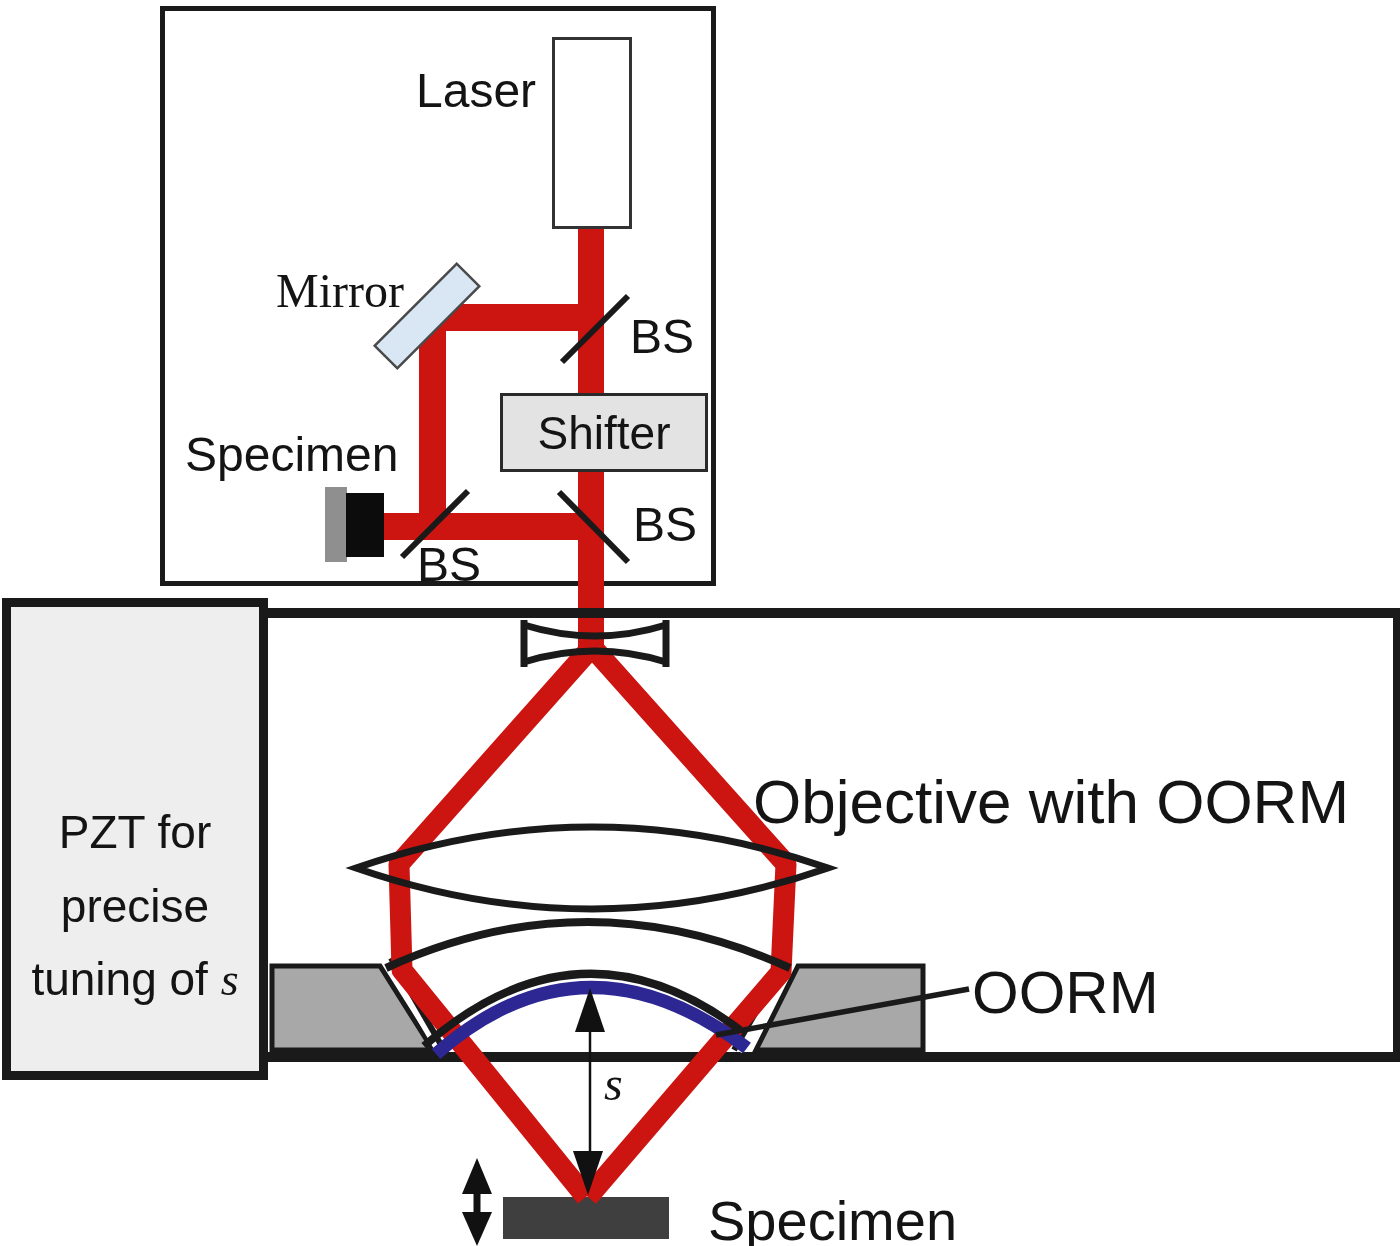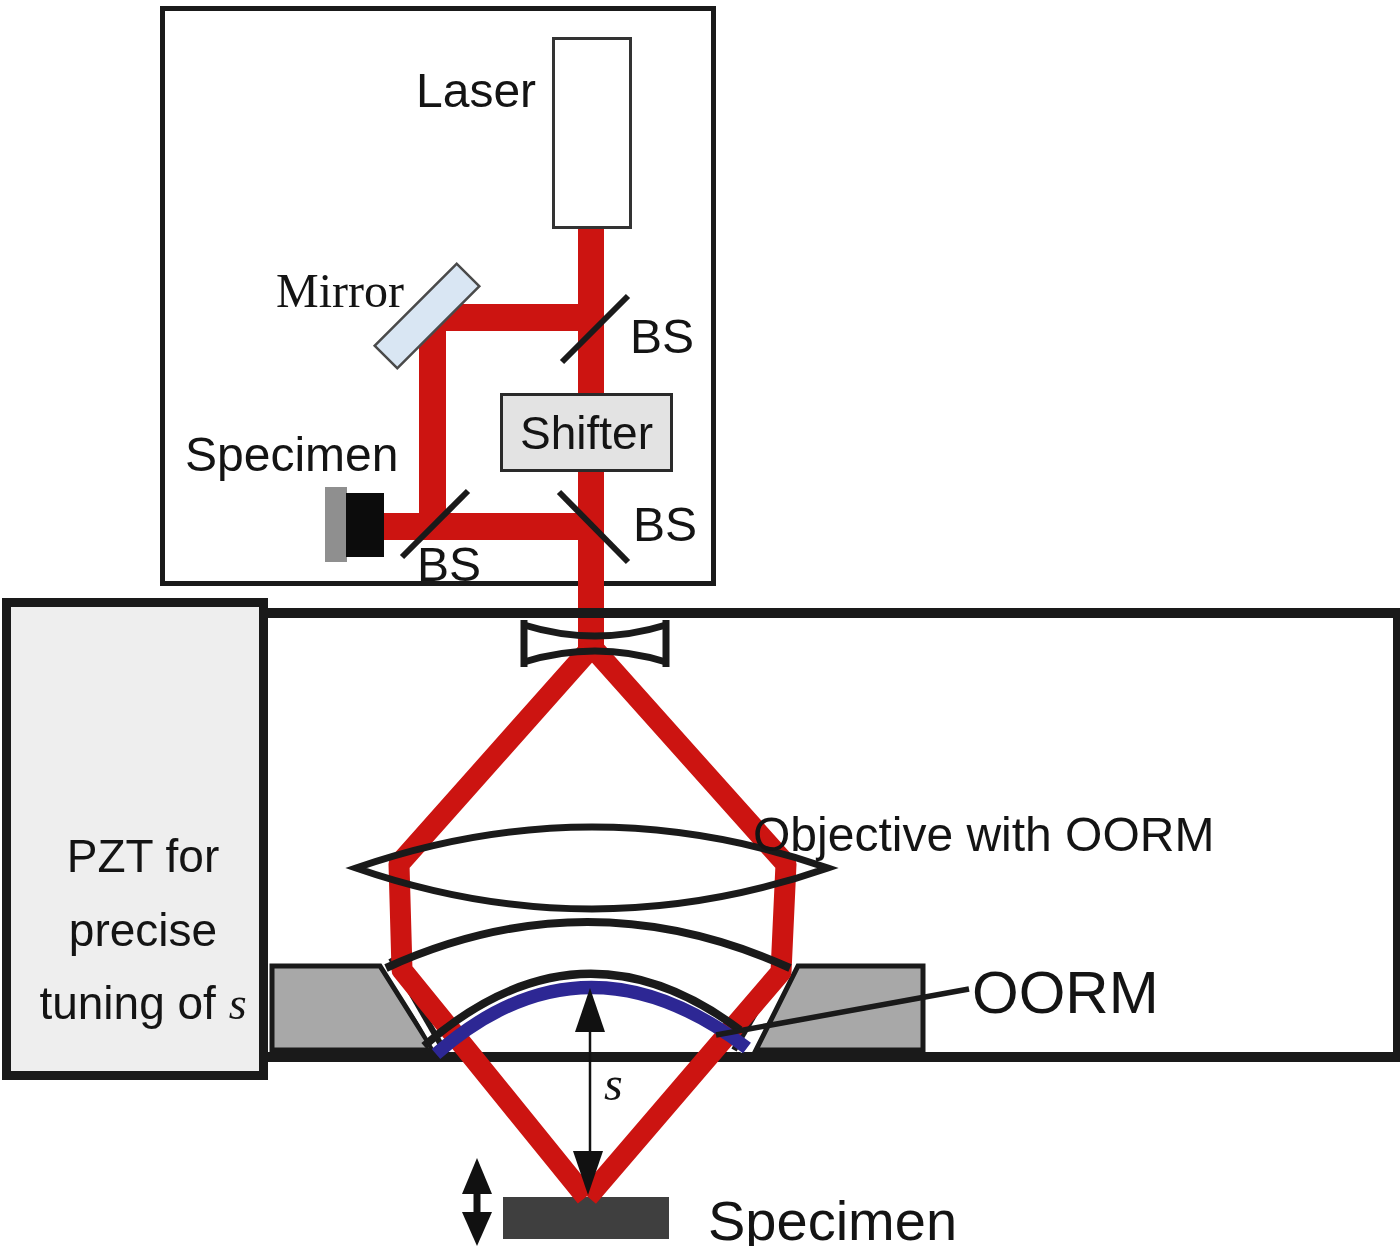--- a/index.html
+++ b/index.html
@@ -7,21 +7,21 @@
           font-family:"Liberation Sans", sans-serif;color:#141414;}
   .abs{position:absolute;}
   
   .if-box{left:160px;top:6px;width:556px;height:580px;box-sizing:border-box;
           border:5px solid var(--dark);background:#ffffff;}
   .lower-box{left:180px;top:608px;width:1220px;height:454px;box-sizing:border-box;
           border-top:10px solid var(--dark);border-right:7px solid var(--dark);
           border-bottom:10px solid var(--dark);border-left:none;background:transparent;}
   .pzt-box{left:2px;top:598px;width:266px;height:482px;box-sizing:border-box;
           border:9px solid var(--dark);background:var(--box_gray);}
-  .shifter-box{left:500px;top:393px;width:173px;height:79px;box-sizing:border-box;
+  .shifter-box{left:500px;top:393px;width:208px;height:79px;box-sizing:border-box;
           border:3px solid #2a2a2a;background:var(--shifter_gray);
           display:flex;align-items:center;justify-content:center;}
   .laser-box{left:552px;top:37px;width:80px;height:192px;box-sizing:border-box;
           border:3px solid #333;background:#ffffff;}
   
   .beam{background:var(--beam);}
   .beam-main-v{left:578px;top:228px;width:26px;height:424px;}
   .beam-top-h{left:430px;top:304px;width:174px;height:27px;}
   .beam-left-v{left:419px;top:306px;width:27px;height:234px;}
   .beam-bottom-h{left:362px;top:513px;width:242px;height:27px;}
@@ -29,23 +29,23 @@
   .lbl{position:absolute;white-space:nowrap;}
   .f48{font-size:48px;line-height:1.05;}
   .laser-lbl{left:416px;top:66px;}
   .mirror-lbl{left:276px;top:266px;font-family:Liberation Serif, serif;}
   .detector-lbl{left:185px;top:430px;}
   .bs-top-lbl{left:630px;top:312px;}
   .bs-left-lbl{left:417px;top:540px;}
   .bs-right-lbl{left:633px;top:500px;}
   .shifter-lbl{font-size:46px;}
   .if-title{left:733px;top:252px;width:470px;font-size:55px;line-height:1.28;white-space:normal;}
-  .objective-lbl{left:753px;top:766px;font-size:48px;margin-top:41px;}
+  .objective-lbl{left:753px;top:766px;font-size:62px;}
   .oorm-lbl{left:972px;top:958px;font-size:60px;}
-  .pzt-lbl{left:11px;top:820px;width:248px;text-align:center;font-size:46px;line-height:1.6;white-space:normal;padding-left:8px;}
+  .pzt-lbl{left:11px;top:796px;width:248px;text-align:center;font-size:46px;line-height:1.6;white-space:normal;}
   .ser-it{font-family:"Liberation Serif", serif;font-style:italic;}
   .s-lbl{left:604px;top:1056px;font-size:48px;}
   .specimen-lbl{left:708px;top:1188px;font-size:56px;}
   
   svg{position:absolute;left:0;top:0;}
   .st-dark{stroke:var(--dark);fill:none;}
   .st-beam{stroke:var(--beam);fill:none;}
   .st-blue{stroke:var(--arc_blue);fill:none;}
   .fl-trap{fill:var(--trapezoid);stroke:var(--dark);stroke-width:5;}
   .fl-mirror{fill:var(--mirror);stroke:#4a4a4a;stroke-width:2.5;}

